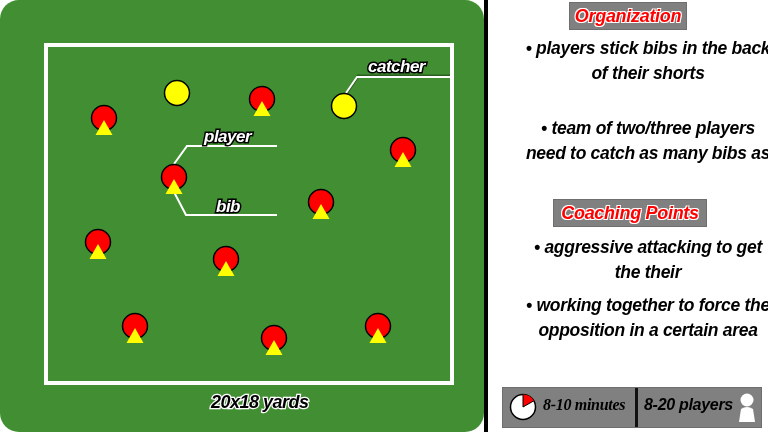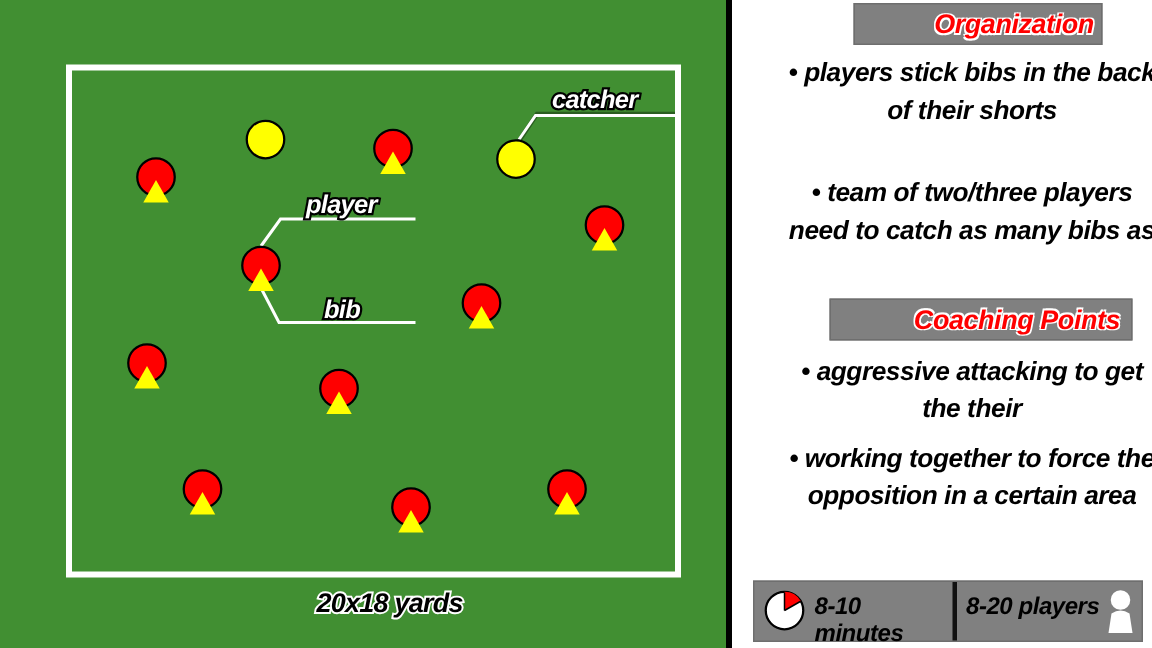--- a/index.html
+++ b/index.html
@@ -1,23 +1,23 @@
 <!DOCTYPE html>
 <html><head>
 <meta charset="utf-8">
 <style>
   html, body { margin:0; padding:0; }
   body { width:768px; height:432px; overflow:hidden; position:relative; background:#ffffff; font-family:"Liberation Sans", sans-serif; }
-  .field-area { position:absolute; left:0; top:0; width:484px; height:432px; background:#418f32; }
+  .field-area { position:absolute; left:0; top:0; width:484px; height:432px; background:#418f32;border-radius:19px; }
   .divider { position:absolute; left:484px; top:0; width:4px; height:432px; background:#000; }
   .panel { position:absolute; left:488px; top:0; width:280px; height:432px; background:#ffffff; }
   svg.pitch { position:absolute; left:0; top:0; }
   .lbl { font-family:"Liberation Sans", sans-serif; font-weight:bold; font-style:italic; fill:#fff; stroke:#000; stroke-width:3px; paint-order:stroke; font-size:17px; letter-spacing:-0.5px; }
   .size-lbl { font-family:"Liberation Sans", sans-serif; font-weight:bold; font-style:italic; fill:#000; stroke:#ffffff; stroke-width:2.5px; paint-order:stroke; font-size:18px; letter-spacing:-0.5px; }
-  .hdr { position:absolute; background:#808080; border:1px solid #6e6e6e; color:#ff0000; font-weight:bold; font-style:italic; font-size:18px; text-align:center; line-height:26px; text-shadow: -1px -1px 0 #fff, 1px -1px 0 #fff, -1px 1px 0 #fff, 1px 1px 0 #fff; letter-spacing:-0.3px;padding-left:48px; }
+  .hdr { position:absolute; background:#808080; border:1px solid #6e6e6e; color:#ff0000; font-weight:bold; font-style:italic; font-size:18px; text-align:center; line-height:26px; text-shadow: -1px -1px 0 #fff, 1px -1px 0 #fff, -1px 1px 0 #fff, 1px 1px 0 #fff; letter-spacing:-0.3px; }
   .bullet { position:absolute; left:0; width:280px; text-align:center; font-weight:bold; font-style:italic; font-size:17.5px; line-height:25px; color:#000; letter-spacing:-0.3px;padding-left:20px; }
   .infobar { position:absolute; left:14px; top:387px; width:258px; height:39px; background:#808080; border:1px solid #6e6e6e; }
   .info-time { position:absolute; left:0; top:0; width:132px; height:39px; }
   .info-sep { position:absolute; left:132px; top:0; width:3px; height:39px; background:#111; }
   .info-players { position:absolute; left:135px; top:0; width:123px; height:39px; }
   .info-text { position:absolute; top:8px; font-weight:bold; font-style:italic; font-size:16px; color:#000; letter-spacing:-0.3px; }
 </style>
 </head>
 <body>
 
@@ -111,21 +111,21 @@
   </div>
 
   <div class="infobar">
     <div class="info-time">
       <svg style="position:absolute; left:6px; top:5px;" width="28" height="28" viewBox="0 0 28 28">
         <circle cx="14" cy="14" r="12.5" fill="#ffffff" stroke="#000" stroke-width="1.5"></circle>
         <path d="M14,14 L14,1.5 A12.5,12.5 0 0 1 24.8,7.7 Z" fill="#ff0000"></path>
         <line x1="14" y1="14" x2="14" y2="2" stroke="#000" stroke-width="1"></line>
         <line x1="14" y1="14" x2="24.5" y2="8" stroke="#000" stroke-width="1"></line>
       </svg>
-      <span class="info-text" style="left:40px;">8-10 minutes</span>
+      <span class="info-text" style="left:40px;font-family:Liberation Serif, serif;">8-10 minutes</span>
     </div>
     <div class="info-sep"></div>
     <div class="info-players">
       <span class="info-text" style="left:6px;">8-20 players</span>
       <svg style="position:absolute; left:99px; top:4px;" width="20" height="32" viewBox="0 0 20 32">
         <circle cx="10" cy="8" r="6.5" fill="#ffffff"></circle>
         <path d="M2,30 L4,17 Q10,13 16,17 L18,30 Z" fill="#ffffff"></path>
       </svg>
     </div>
   </div>

